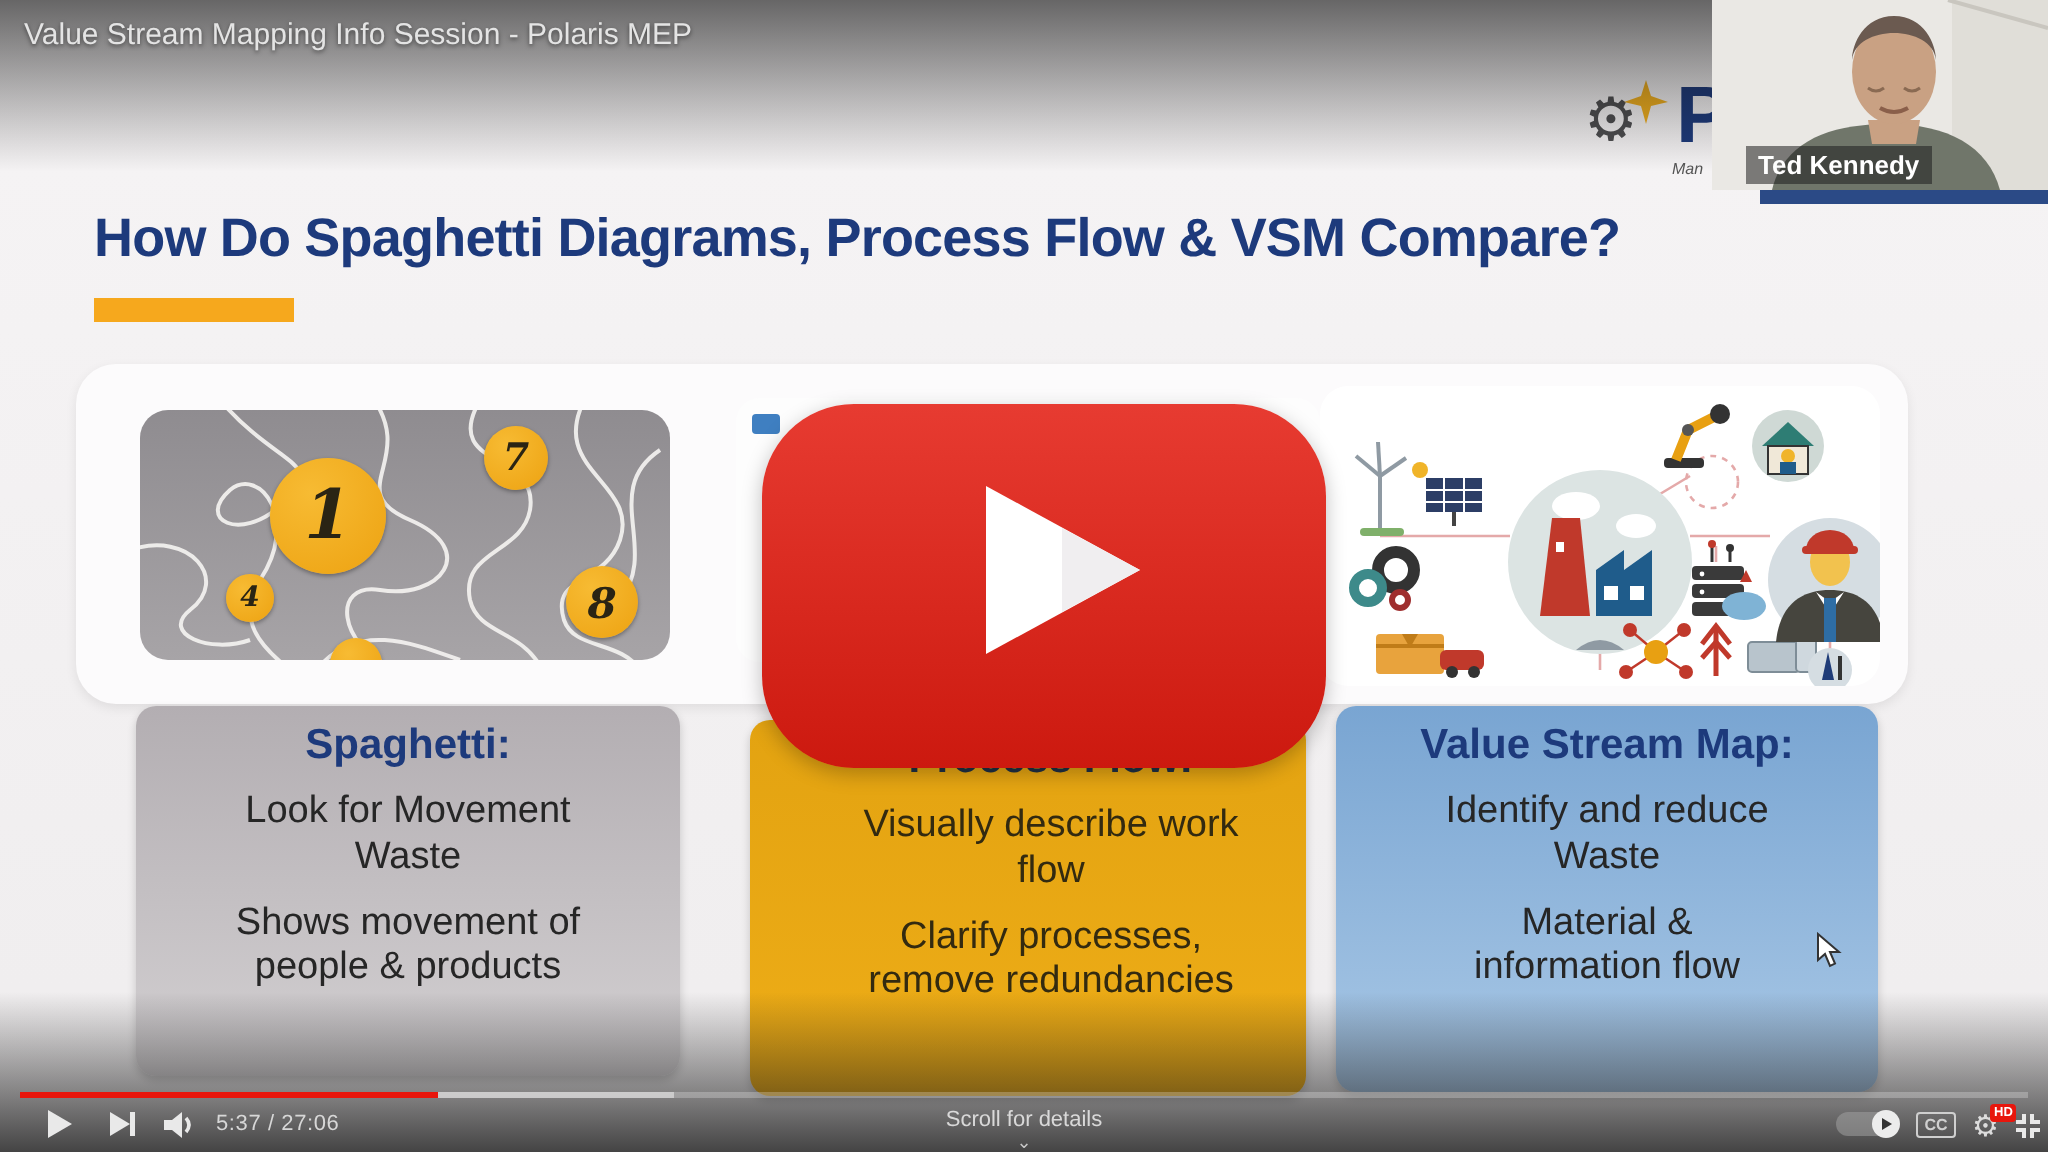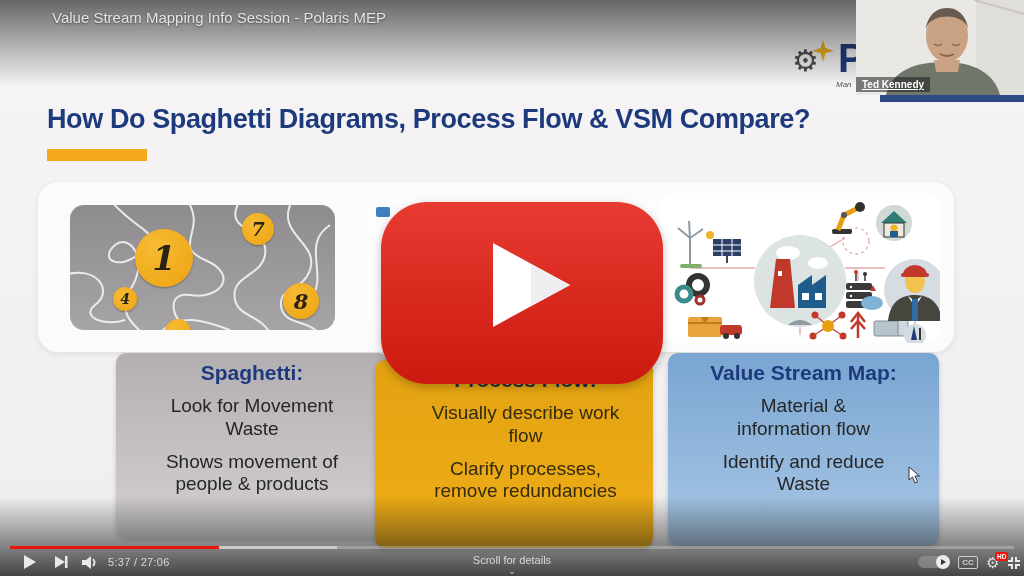--- a/index.html
+++ b/index.html
@@ -39,47 +39,47 @@
     background:#fdfdfd; overflow:hidden; }
   .middle-sliver { position:absolute; top:8px; left:8px; width:14px; height:10px; background:#3f7fc1; border-radius:2px; }
 
   .vsm-panel { position:absolute; top:193px; left:660px; width:280px; height:150px; border-radius:14px;
     background:#ffffff; overflow:hidden; }
 
   .text-box { position:absolute; border-radius:10px; text-align:center;
     box-shadow:0 2px 5px rgba(0,0,0,.18); }
   .text-box h3 { font-size:21px; font-weight:bold; color:#1d3a7c; padding-top:8px; }
   .text-box p { font-size:19px; color:#262626; line-height:1.2; margin:10px auto 0 auto; }
-  .box-gray { top:353px; left:68px; width:272px; height:185px; background:linear-gradient(#b3aeb2,#d3d0d2);margin-left:48px; }
+  .box-gray { top:353px; left:68px; width:272px; height:185px; background:linear-gradient(#b3aeb2,#d3d0d2); }
   .box-gray p { max-width:218px; }
   .box-orange { top:360px; left:375px; width:278px; height:188px; background:linear-gradient(#e3a311,#eead17);padding-left:23px; }
   .box-orange h3 { color:#203043; }
   .box-orange p { max-width:190px; color:#332a10; }
   .box-blue { top:353px; left:668px; width:271px; height:193px; background:linear-gradient(#79a5d2,#a9c8e6); }
   .box-blue p { max-width:174px; }
 
   .mouse-cursor { position:absolute; top:466px; left:908px; }
 
   
   .big-play { position:absolute; top:202px; left:381px; width:282px; height:182px; border-radius:46px;
     background:linear-gradient(#e73b31,#cc190f); box-shadow:0 3px 10px rgba(0,0,0,.25); cursor:pointer; }
   .big-play svg { position:absolute; top:0; left:0; }
 
   
   .top-gradient { position:absolute; top:0; left:0; width:1024px; height:86px;
     background:linear-gradient(rgba(15,15,15,.62), rgba(15,15,15,0)); pointer-events:none; }
   .video-title { position:absolute; top:9px; left:12px; font-size:15px; color:#e4e4e4;
-    text-shadow:0 1px 2px rgba(0,0,0,.5);margin-left:40px; }
+    text-shadow:0 1px 2px rgba(0,0,0,.5); }
   .watch-later { position:absolute; top:10px; left:966px; width:28px; height:28px; cursor:pointer; }
   .share-btn { position:absolute; top:10px; left:998px; width:26px; height:26px; cursor:pointer; }
 
   .webcam { position:absolute; top:0; left:856px; width:168px; height:95px; overflow:hidden;
     background:linear-gradient(100deg,#eceae6 60%, #dedcd6); }
-  .speaker-label { position:absolute; bottom:3px; left:0; background:rgba(30,30,30,.55); color:#fff;
-    font-size:10px; font-weight:bold; padding:2px 6px;text-decoration:underline; }
+  .speaker-label { position:absolute; bottom:3px; left:17px; background:rgba(30,30,30,.55); color:#fff;
+    font-size:13px; font-weight:bold; padding:2px 6px; }
 
   .bottom-gradient { position:absolute; bottom:0; left:0; width:1024px; height:80px;
     background:linear-gradient(rgba(20,20,20,0), rgba(20,20,20,.78)); pointer-events:none; }
 
   .progress-bar { position:absolute; bottom:27px; left:10px; width:1004px; height:3px;
     background:rgba(255,255,255,.25); cursor:pointer; }
   .progress-buffer { position:absolute; top:0; left:0; height:3px; background:rgba(255,255,255,.45); }
   .progress-played { position:absolute; top:0; left:0; height:3px; background:#e8160c; }
 
   .controls { position:absolute; bottom:0; left:0; width:901px; height:26px; }
@@ -289,22 +289,22 @@
       <p>Look for Movement Waste</p>
       <p>Shows movement of people &amp; products</p>
     </div>
     <div class="text-box box-orange">
       <h3>Process Flow:</h3>
       <p>Visually describe work flow</p>
       <p>Clarify processes, remove redundancies</p>
     </div>
     <div class="text-box box-blue">
       <h3>Value Stream Map:</h3>
+      <p>Identify and reduce Waste</p>
       <p>Material &amp; information flow</p>
-      <p>Identify and reduce Waste</p>
     </div>
 
     <svg class="mouse-cursor" width="14" height="18">
       <polygon points="1,1 1,14 4.5,11 7,17 9.5,15.8 7,10 11.5,10" fill="#ffffff" stroke="#333" stroke-width="1"></polygon>
     </svg>
   </div>
 
   <div class="big-play">
     <svg width="282" height="182">
       <polygon points="112,41 112,125 189,83" fill="#ffffff"></polygon>

